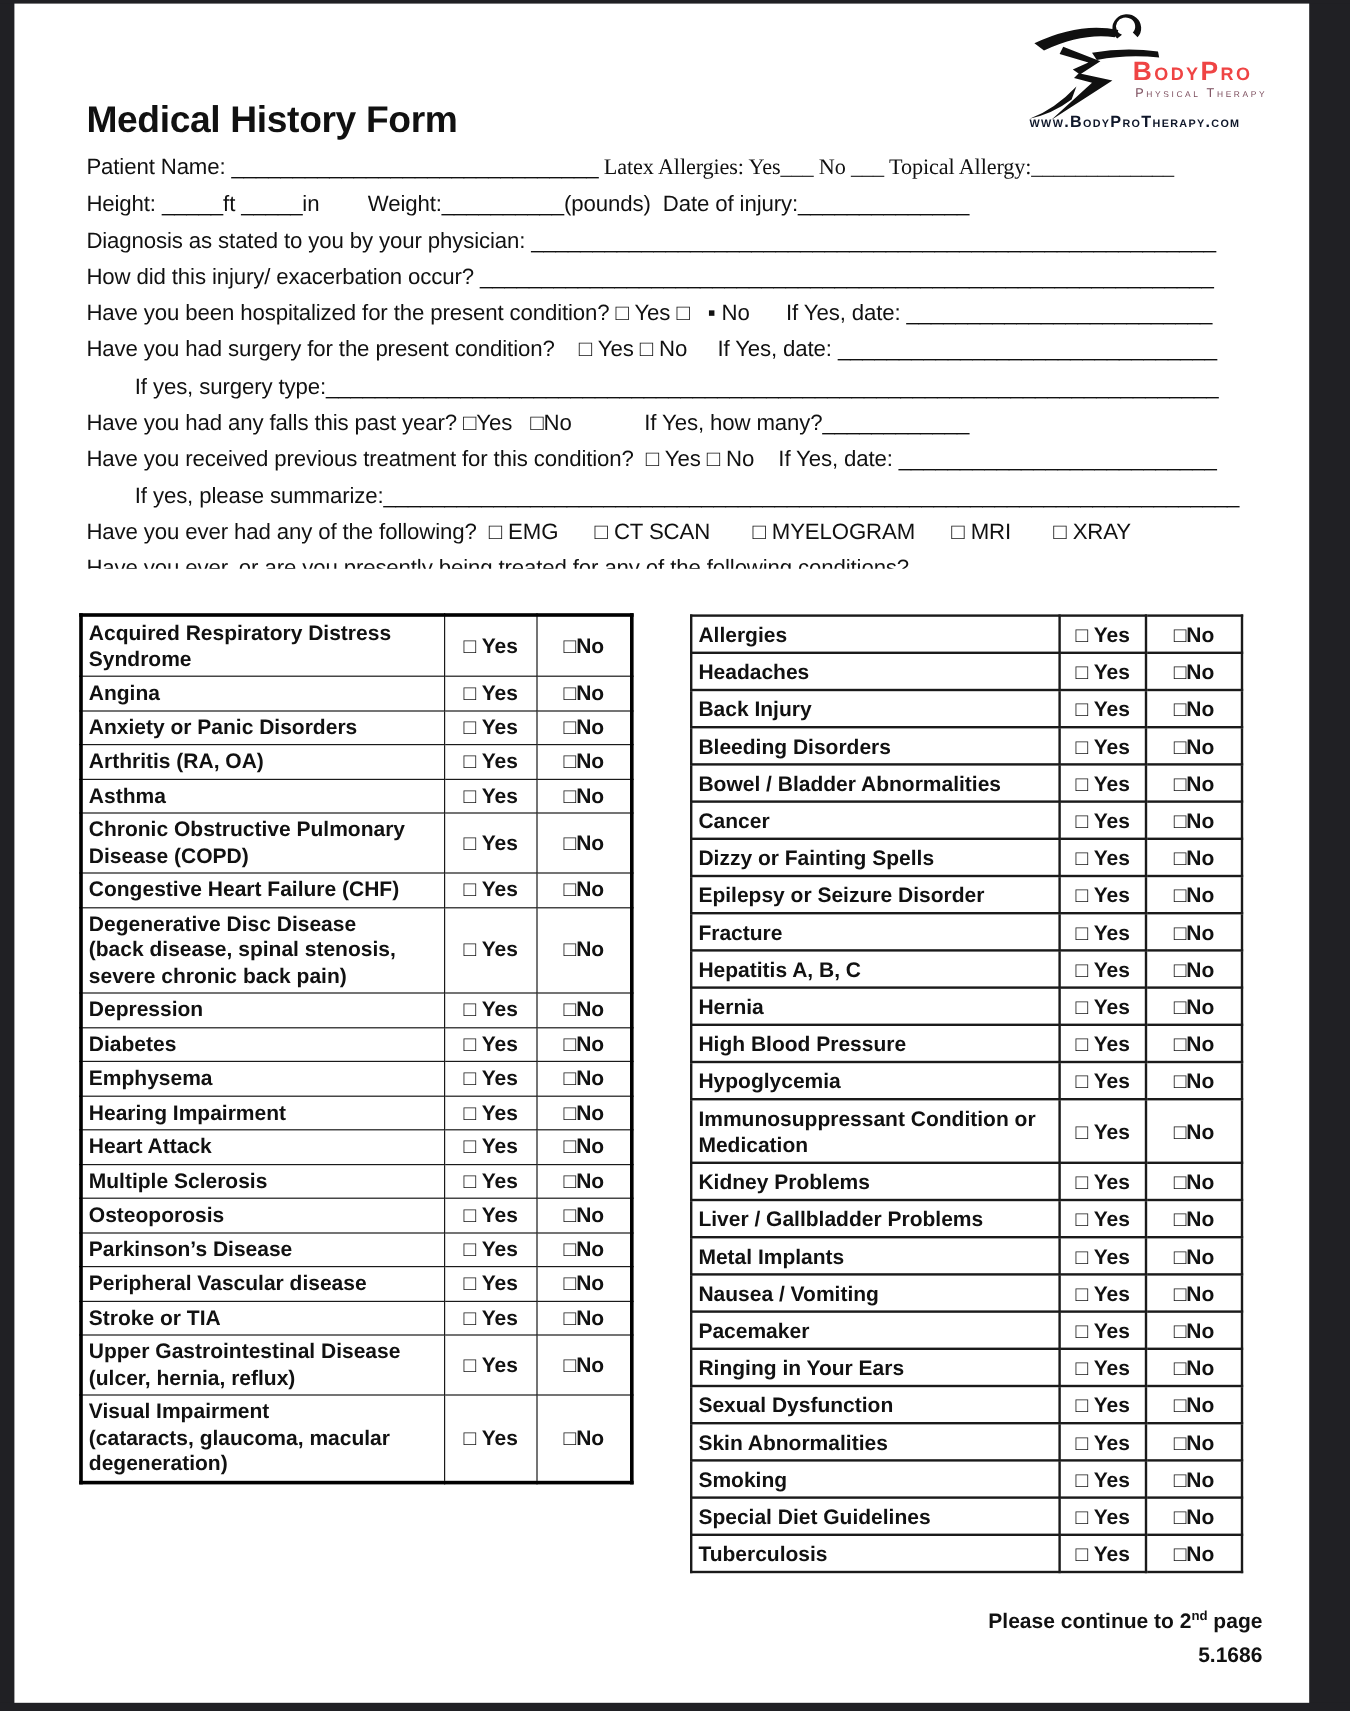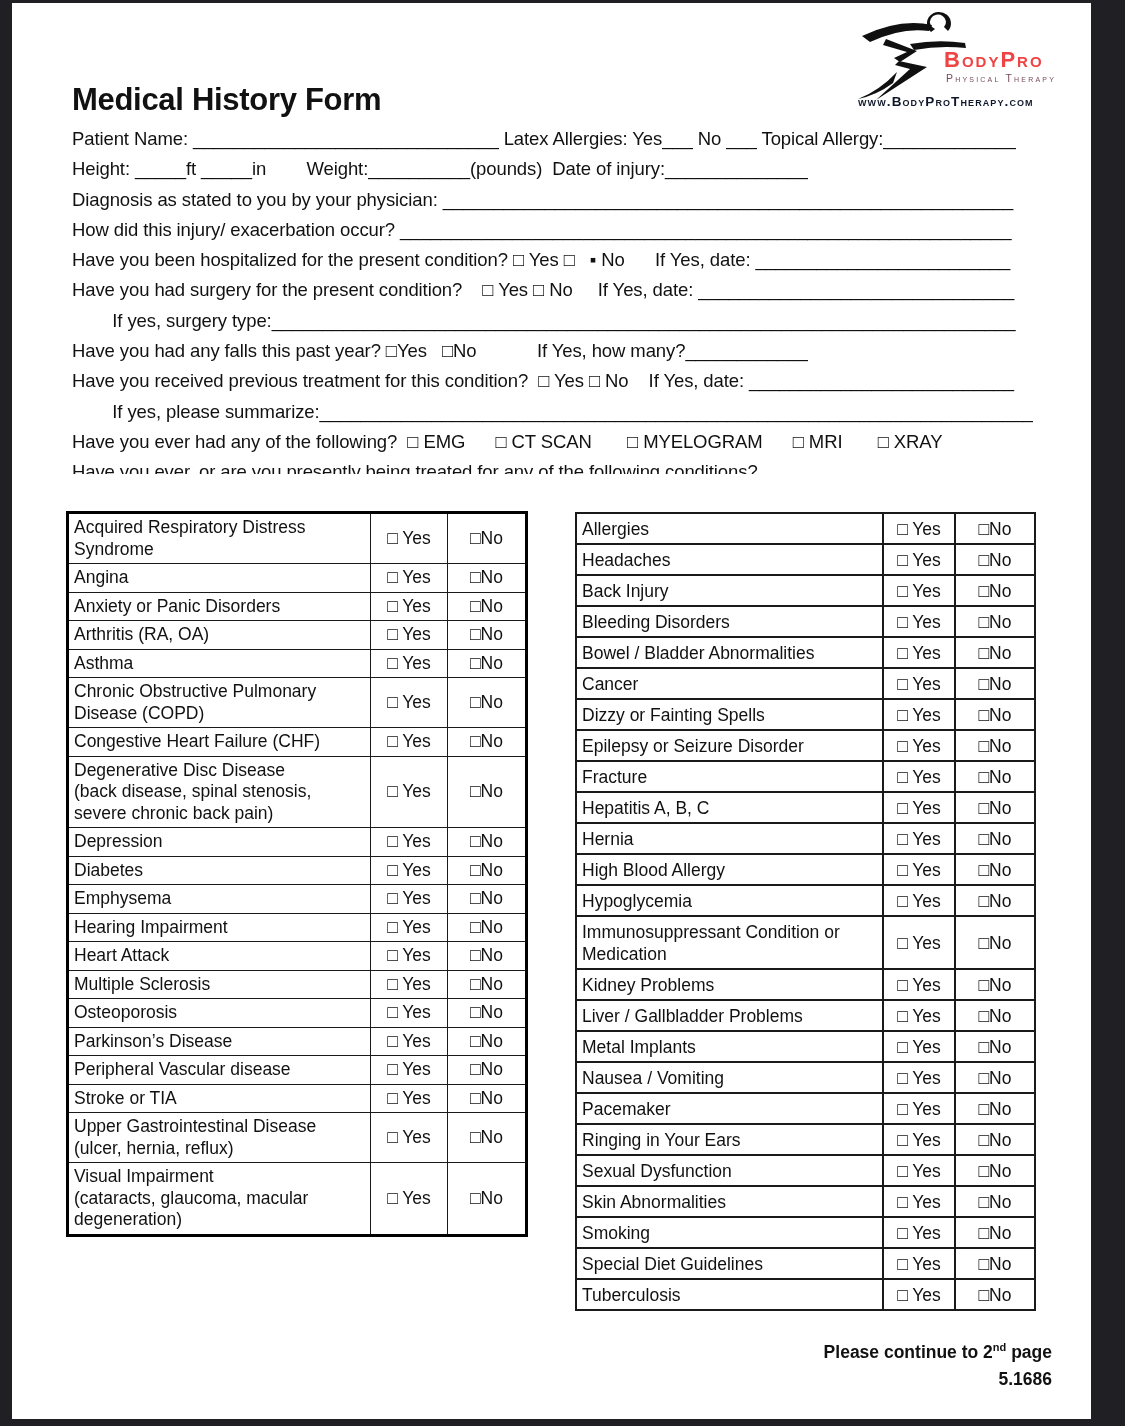--- a/index.html
+++ b/index.html
@@ -23,23 +23,23 @@
               font-size:10.5px; letter-spacing:2.2px; color:#7a4b5b; }
   .website  { position:absolute; left:858px; top:94px; font-variant:small-caps;
               font-weight:bold; font-size:13.5px; letter-spacing:1.1px; color:#0f172a; }
 
   .title { position:absolute; left:72px; top:82px; font-size:31px; font-weight:bold;
            letter-spacing:-0.3px; }
 
   .questions { position:absolute; left:72px; top:124px; width:986px; height:350px;
                overflow:hidden; font-size:18.5px; line-height:30.3px; letter-spacing:-0.1px; }
   .q { white-space:pre; }
-  .serif { font-family:Liberation Sans, sans-serif; }
-
-  table.cond-table { border-collapse:collapse; table-layout:fixed; position:absolute; }
+  .serif { font-family:Liberation Serif, serif; }
+
+  table.cond-table { border-collapse:collapse; table-layout:fixed; position:absolute;font-weight:bold; }
   .tbl-left  { left:66px;  top:511px; width:459px; border:3px solid #000; }
   .tbl-right { left:545px; top:512px; width:459px; border:2px solid #000;margin-left:30px; }
   .tbl-left  td { border:1px solid #1a1a1a; line-height:21.5px; }
   .tbl-right td { border:2px solid #1a1a1a; line-height:22px; }
   td.cond { white-space:pre-line; padding:3px 4px 3px 5px; font-size:17.5px; }
   .tbl-right td.cond { padding-top:4px; }
   td.yes, td.no { text-align:center; font-size:17.5px; padding:3px 0; }
 
   .footer1 { position:absolute; right:73px; top:1341px; font-weight:bold; font-size:17.5px; }
   .footer1 sup { font-size:11px; }
@@ -289,21 +289,21 @@
       <td class="no">□No</td>
     </tr>
 
     <tr>
       <td class="cond">Hernia</td>
       <td class="yes">□ Yes</td>
       <td class="no">□No</td>
     </tr>
 
     <tr>
-      <td class="cond">High Blood Allergy</td>
+      <td class="cond">High Blood Pressure</td>
       <td class="yes">□ Yes</td>
       <td class="no">□No</td>
     </tr>
 
     <tr>
       <td class="cond">Hypoglycemia</td>
       <td class="yes">□ Yes</td>
       <td class="no">□No</td>
     </tr>
 

